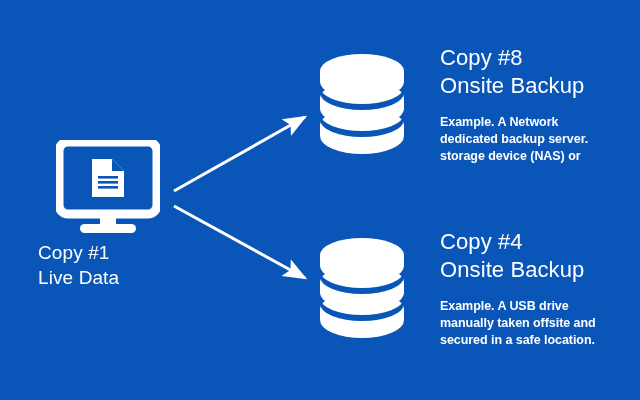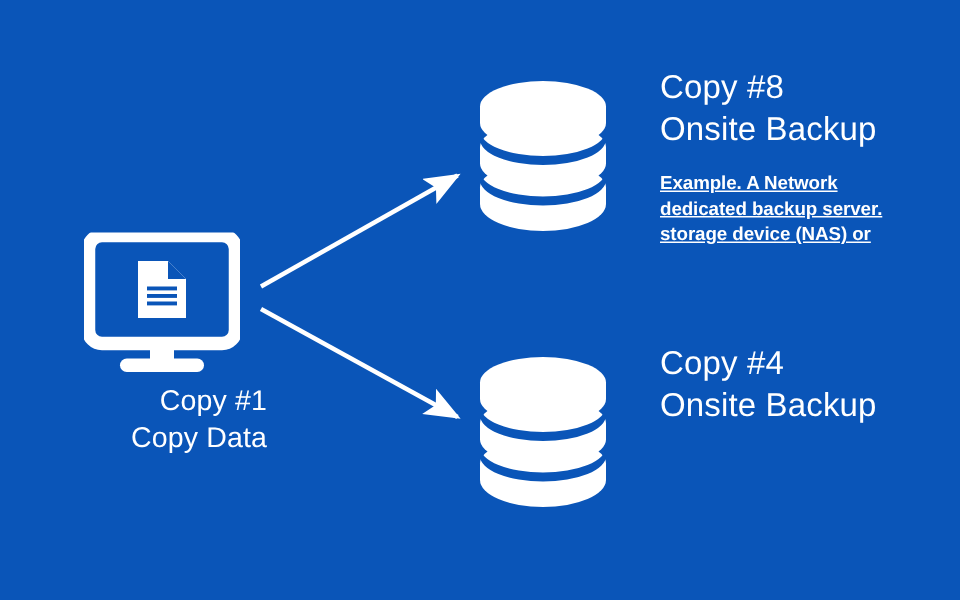--- a/index.html
+++ b/index.html
@@ -28,23 +28,23 @@
     top: 0;
     width: 640px;
     height: 400px;
     pointer-events: none;
   }
 
   
   #source-node {
     position: absolute;
     left: 38px;
-    top: 155px;
+    top: 140px;
     width: 140px;
-    text-align: right;
+    text-align: left;
   }
   #monitor-icon {
     display: block;
     margin: 0 auto;
   }
   #source-label {
     margin-top: 4px;
     color: #ffffff;
     font-size: 19px;
     line-height: 25px;
@@ -93,21 +93,20 @@
     color: #ffffff;
     font-size: 12.5px;
     line-height: 17px;
     font-weight: 700;
     letter-spacing: -0.05px;
     margin-top: 14px;
   }
   .target-desc .line {
     display: block;
     white-space: nowrap;
-    text-decoration: underline;
   }
 </style>
 </head>
 <body>
 
 <div id="canvas" style="background: rgb(10, 85, 184);">
 
   <svg id="arrows" viewBox="0 0 640 400" width="640" height="400">
     <defs>
       <marker id="ah" markerWidth="9" markerHeight="9" refX="7.2" refY="3.2" orient="auto" markerUnits="strokeWidth">
@@ -131,21 +130,21 @@
 
       <path d="M36,19 L56,19 L68,31 L68,57 L36,57 Z" fill="#ffffff"></path>
       <path d="M56,19 L68,31 L56,31 Z" fill="#0a55b8"></path>
 
       <rect x="42" y="36" width="20" height="2.6" fill="#0a55b8"></rect>
       <rect x="42" y="41" width="20" height="2.6" fill="#0a55b8"></rect>
       <rect x="42" y="46" width="20" height="2.6" fill="#0a55b8"></rect>
     </svg>
     <div id="source-label">
       <span class="line">Copy #1</span>
-      <span class="line">Copy Data</span>
+      <span class="line">Live Data</span>
     </div>
   </div>
 
   <div class="target-node" id="target-node-0">
     <svg class="db-icon" width="100" height="110" viewBox="0 0 100 110">
 
       <path d="M8,73 L8,84 A42,18 0 0 0 92,84 L92,73 Z" fill="#ffffff"></path>
       <ellipse cx="50" cy="73" rx="42" ry="17" fill="#ffffff"></ellipse>
 
       <path d="M8,46 L8,57 A42,17 0 0 0 92,57 L92,46 Z" fill="#ffffff"></path>
@@ -179,16 +178,21 @@
       <path d="M8,62 A42,17 0 0 0 92,62 L92,68 A42,17 0 0 1 8,68 Z" fill="#0a55b8"></path>
       <path d="M8,35 A42,17 0 0 0 92,35 L92,41 A42,17 0 0 1 8,41 Z" fill="#0a55b8"></path>
       <path d="M8,19 L8,30 A42,17 0 0 0 92,30 L92,19 Z" fill="#ffffff"></path>
       <ellipse cx="50" cy="19" rx="42" ry="17" fill="#ffffff"></ellipse>
     </svg>
     <div class="target-text">
       <div class="target-title">
         <span class="line">Copy #4</span>
         <span class="line">Onsite Backup</span>
       </div>
+      <div class="target-desc">
+        <span class="line">Example. A USB drive</span>
+        <span class="line">manually taken offsite and</span>
+        <span class="line">secured in a safe location.</span>
+      </div>
     </div>
   </div>
 
 </div>
 
 </body></html>

